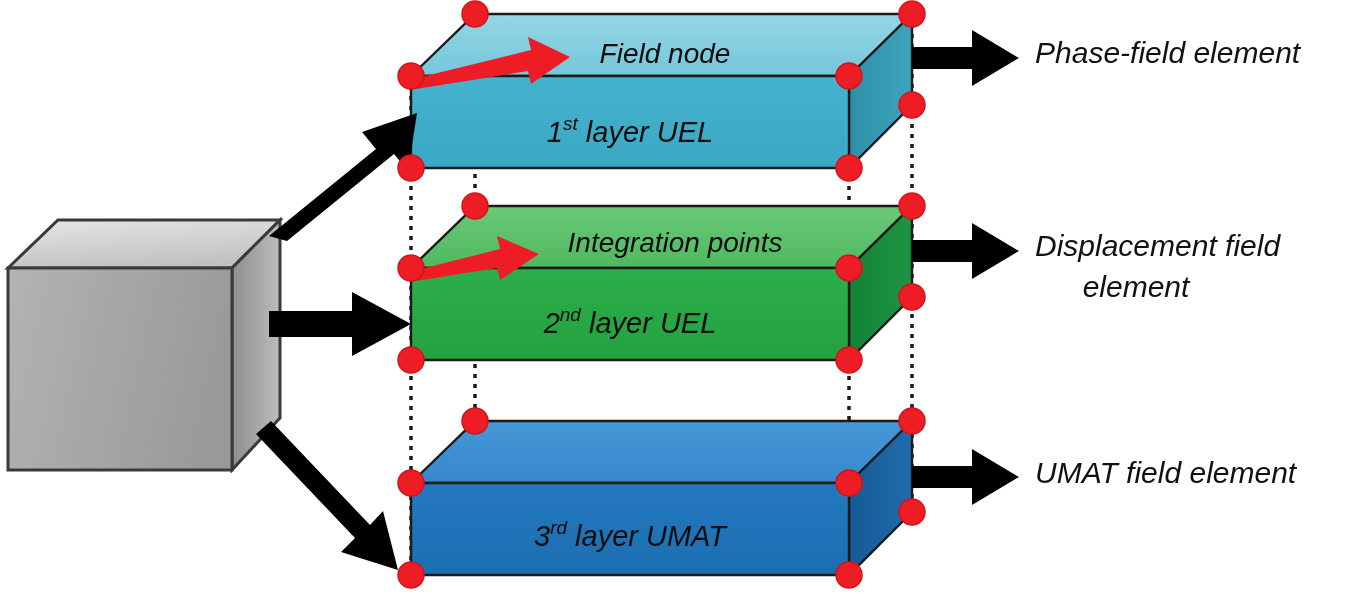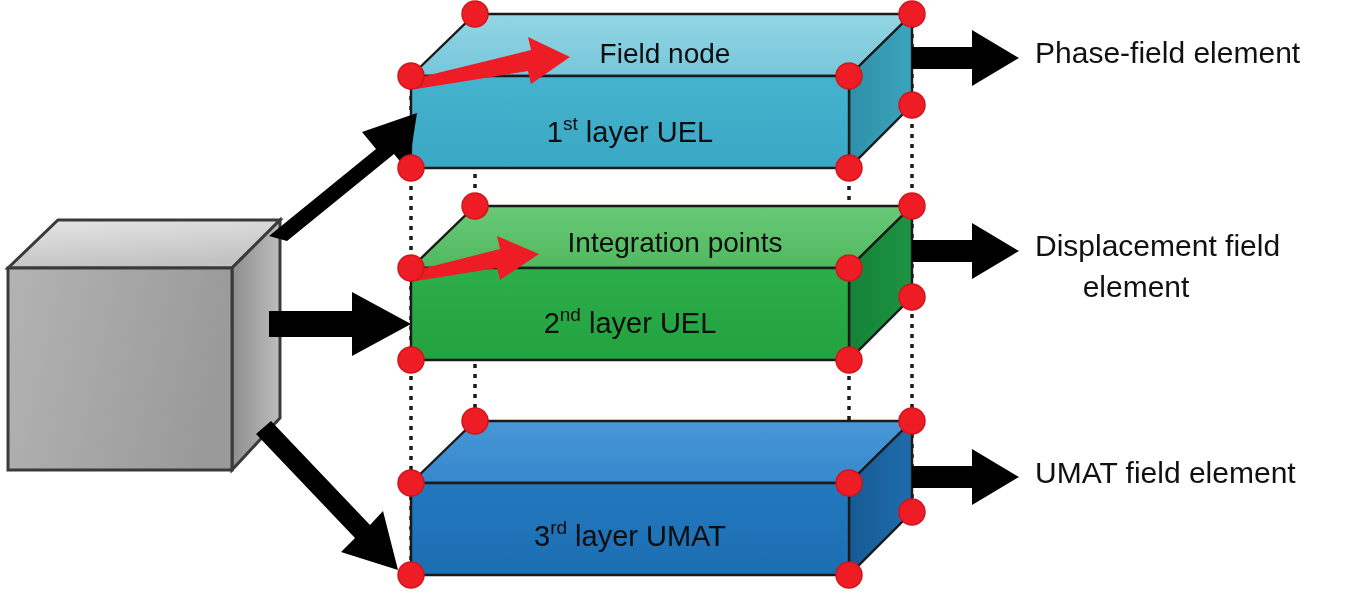--- a/index.html
+++ b/index.html
@@ -10,20 +10,21 @@
   body {
     width: 1350px;
     height: 594px;
     font-family: "Liberation Sans", sans-serif;
     overflow: hidden;
   }
   #diagram-root {
     position: relative;
     width: 1074px;
     height: 594px;
+    font-style: italic;
   }
   svg.stage {
     position: absolute;
     top: 0;
     left: 0;
     width: 1350px;
     height: 594px;
     display: block;
   }
   .box-label {

